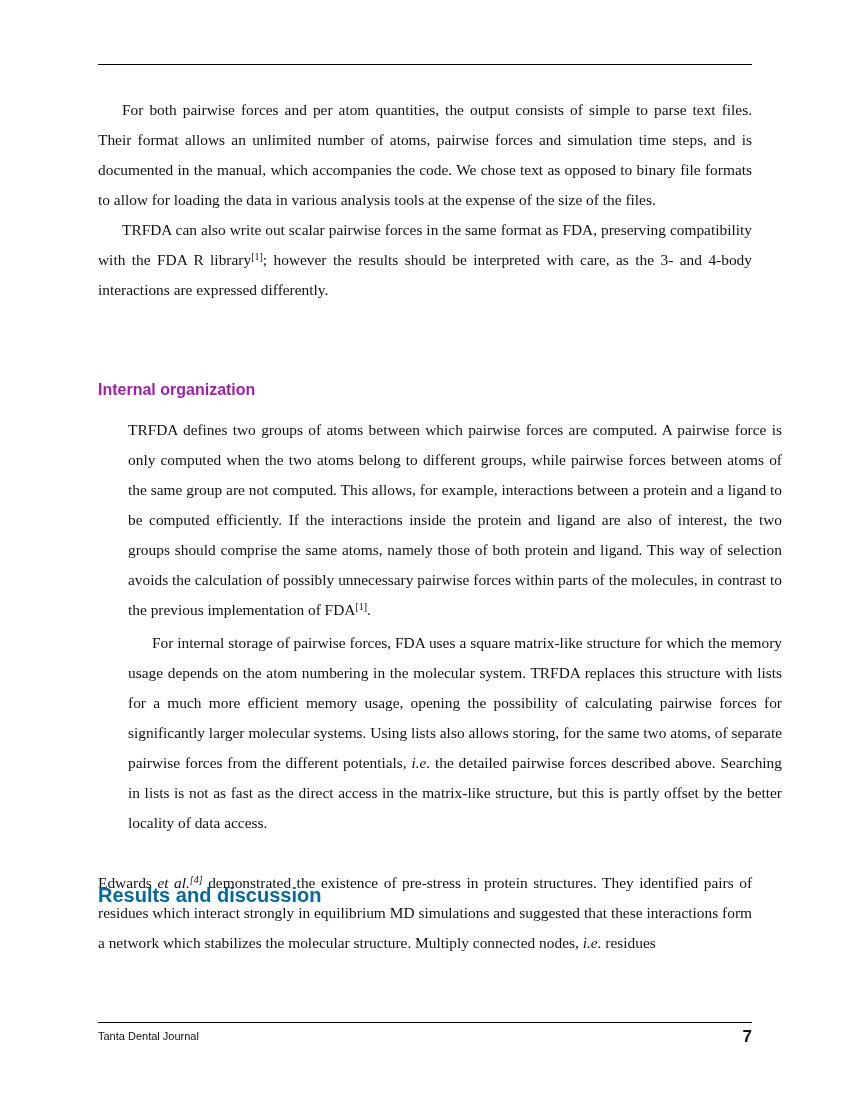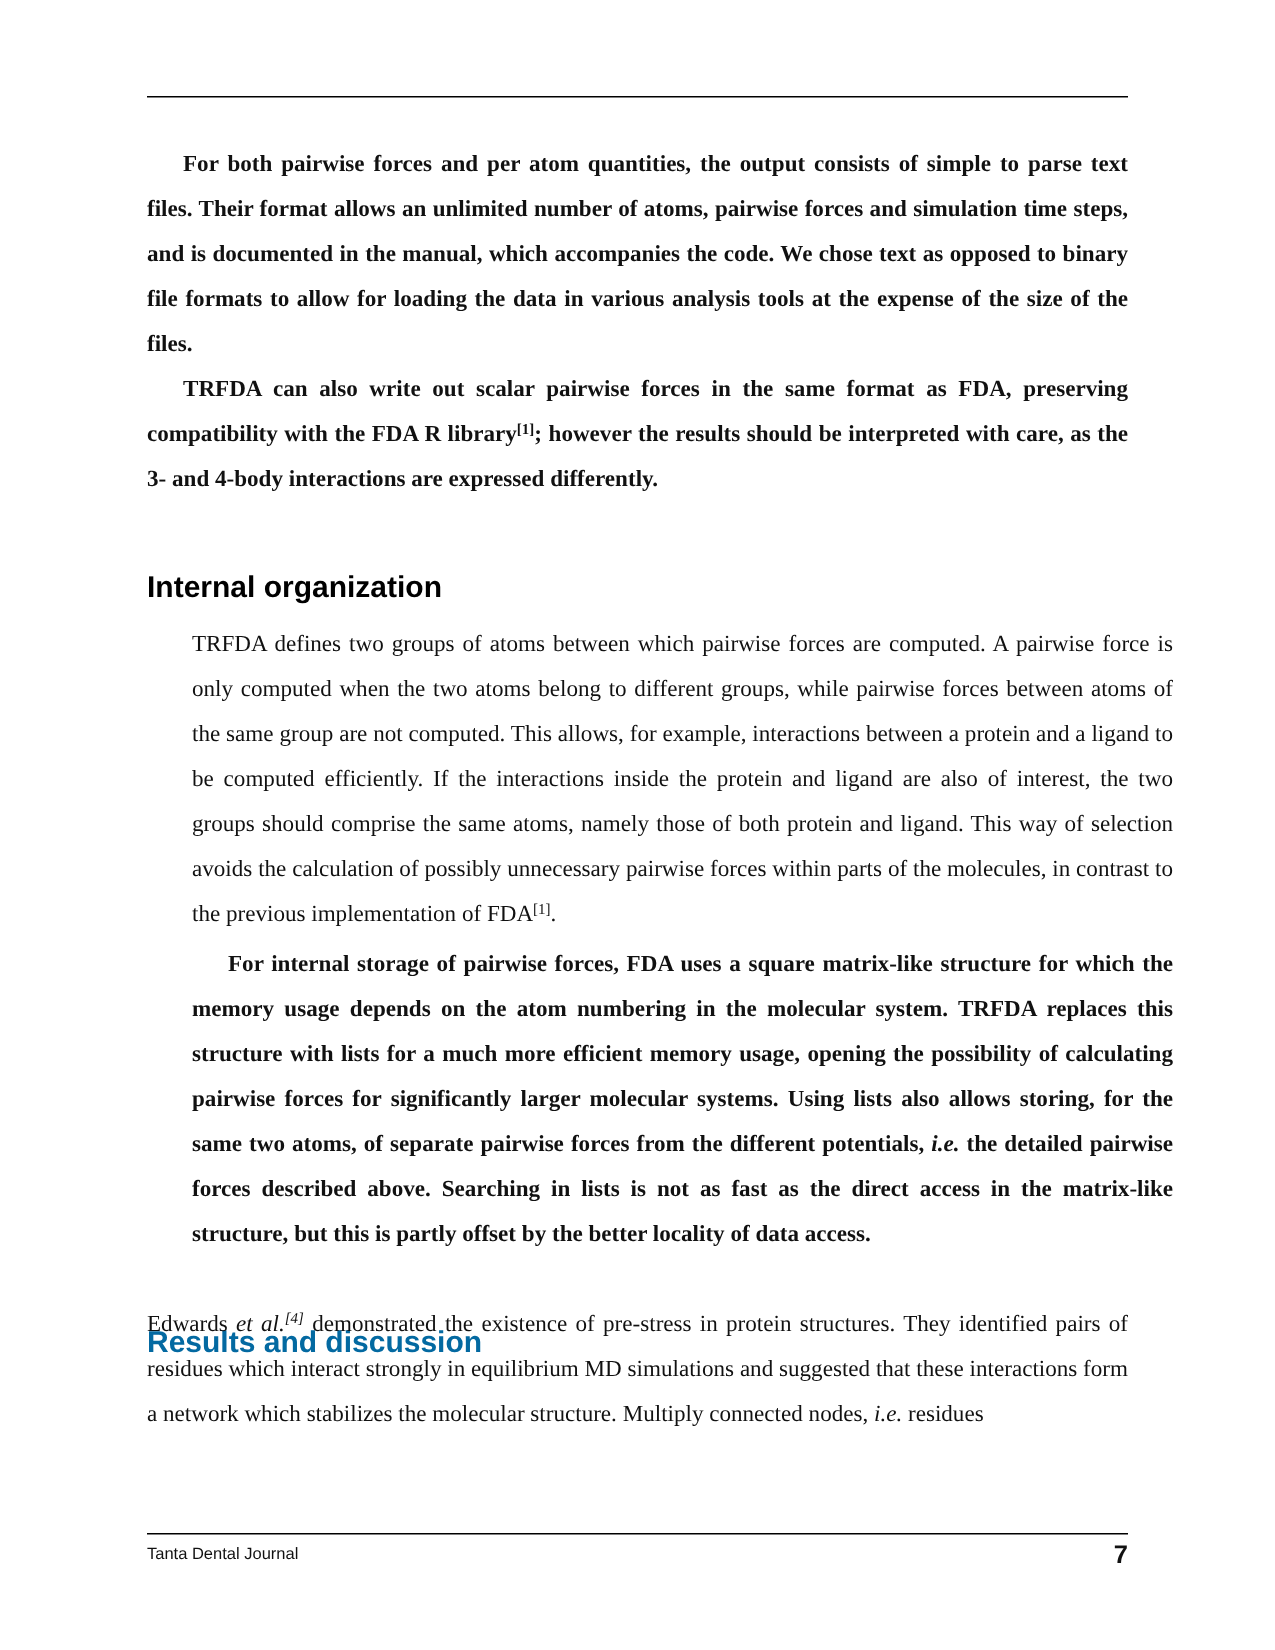--- a/index.html
+++ b/index.html
@@ -6,27 +6,27 @@
   body { width: 850px; height: 1100px; position: relative; overflow: hidden; color: #111; }
   .rule { position: absolute; left: 98px; width: 654px; height: 0; border-top: 1.2px solid #000; }
   .rule.top { top: 64px; }
   .rule.bottom { top: 1022px; }
   .text-block {
     position: absolute; left: 98px; width: 654px;
     font-family: "Liberation Serif", "DejaVu Serif", serif;
     font-size: 15.4px; line-height: 30px; text-align: justify; margin: 0;
   }
   .text-block p { margin: 0; }
-  .indent { text-indent: 24px; font-weight: bold; }
+  .indent { text-indent: 24px; }
   sup { font-size: 10px; line-height: 0; vertical-align: 5px; }
   i { font-style: italic; }
   .h3 {
     position: absolute; left: 98px; margin: 0;
     font-family: "Liberation Sans", "DejaVu Sans", sans-serif;
-    font-weight: bold; font-size: 20px; color: #000000;
+    font-weight: bold; font-size: 16px; color: #a21caf;
   }
   .h2 {
     position: absolute; left: 98px; margin: 0;
     font-family: "Liberation Sans", "DejaVu Sans", sans-serif;
     font-weight: bold; font-size: 20px; color: #0369a1;
   }
   .footer-left {
     position: absolute; left: 98px; top: 1030px;
     font-family: "Liberation Sans", "DejaVu Sans", sans-serif; font-size: 11px;
   }

